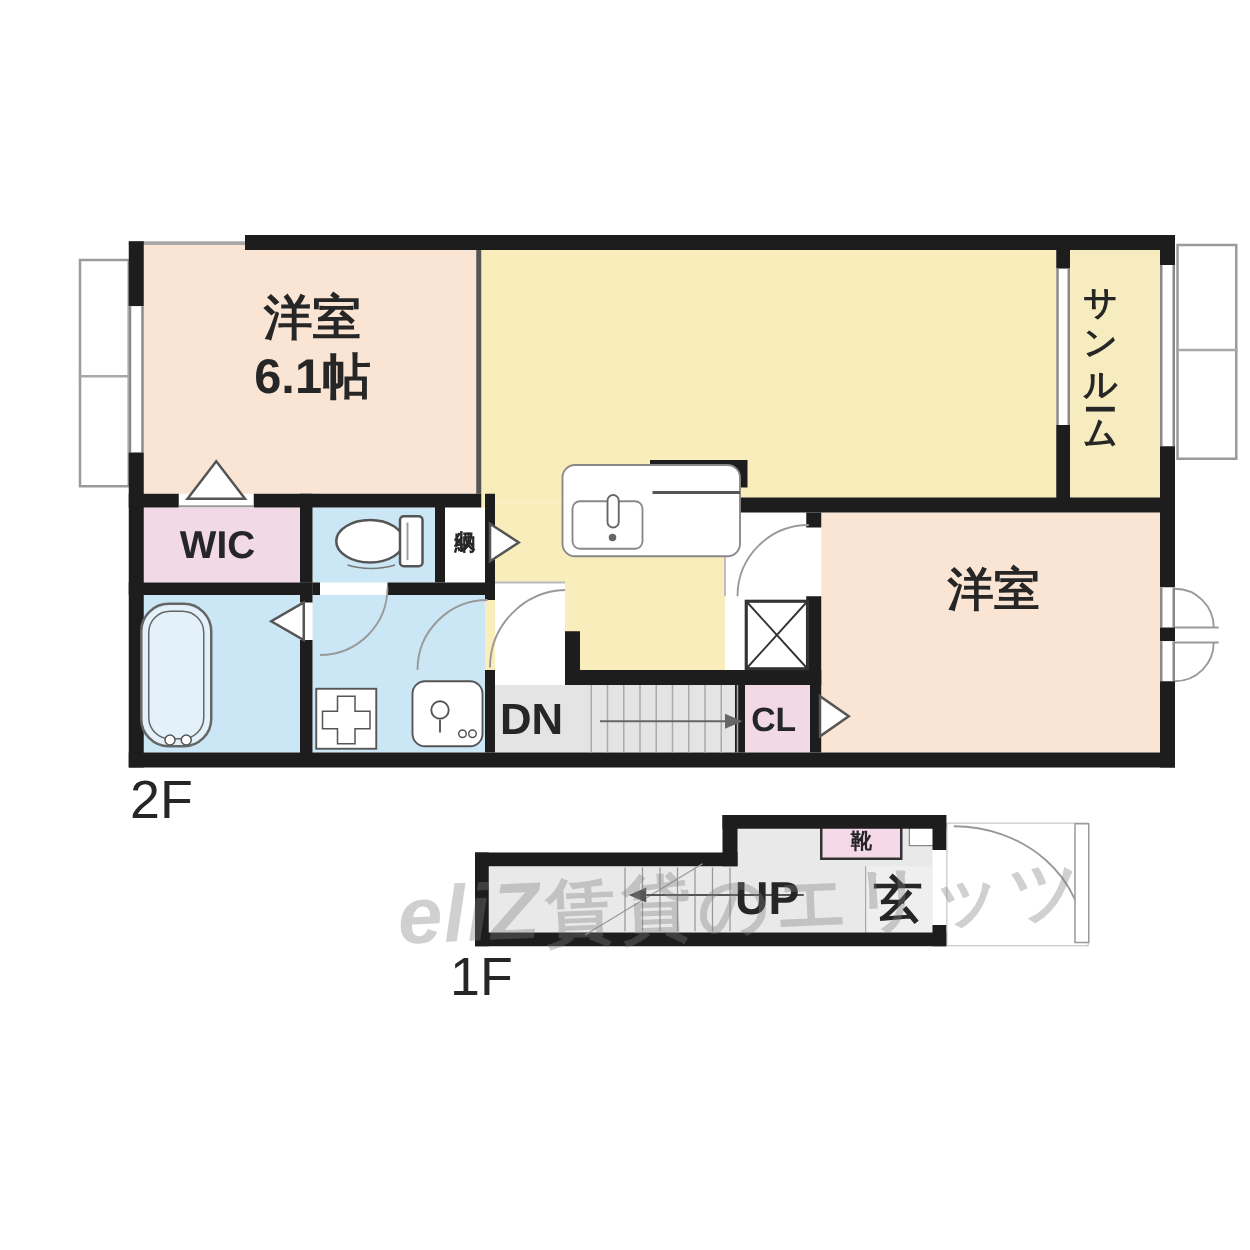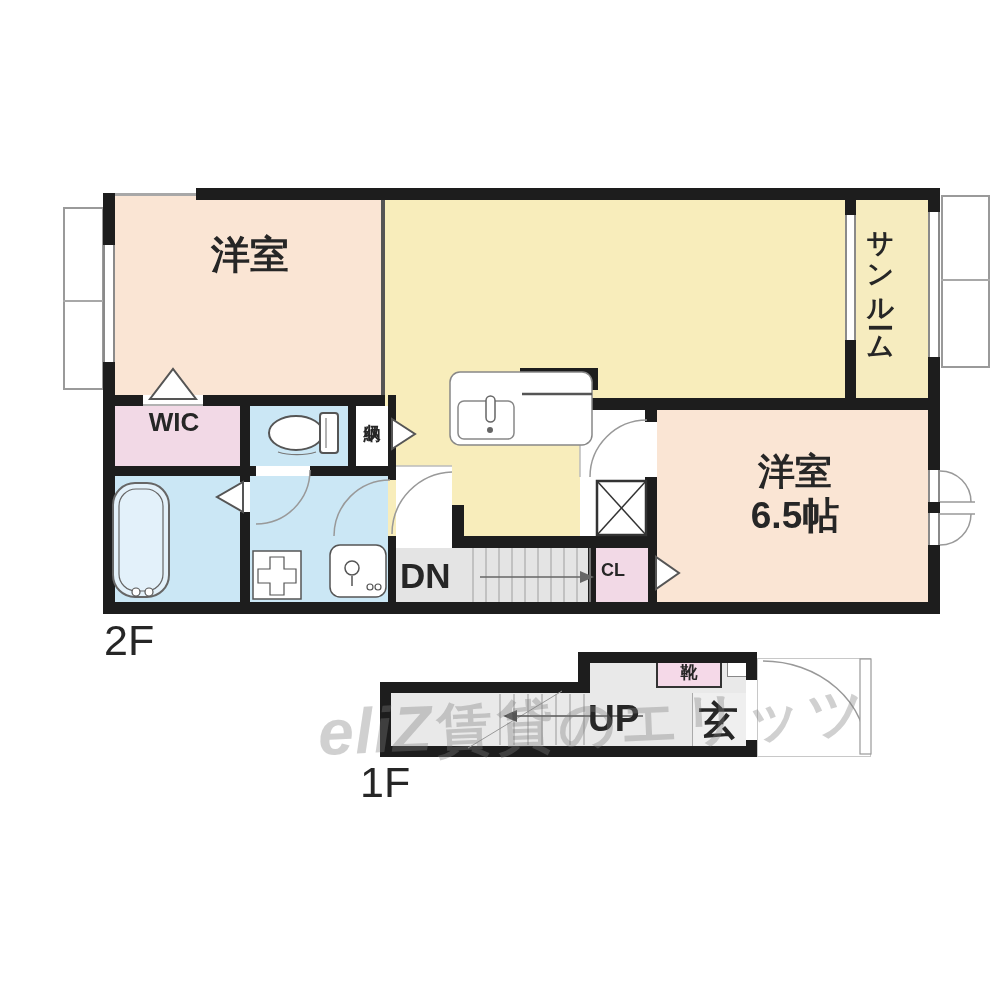--- a/index.html
+++ b/index.html
@@ -209,30 +209,30 @@
     </g>
 
     <g>
       <path d="M763,661 A104,92 0 0 1 867,753" fill="none" stroke="#999" stroke-width="1.5"></path>
       <rect x="860" y="659" width="11" height="95" fill="#fff" stroke="#999" stroke-width="1.2"></rect>
     </g>
   </svg>
 
   <div class="lbl ctr" style="left:150px;top:232px;width:200px;font-size:39px;">
     <div>洋室</div>
+    <div>6.1帖</div>
   </div>
   <div class="lbl vtext" style="left:864px;top:212px;height:185px;font-size:27px;letter-spacing:3px;">サンルーム</div>
-  <div class="lbl ctr" style="left:118px;top:407px;width:112px;font-size:26px;">WIC</div>
+  <div class="lbl ctr" style="left:118px;top:417px;width:112px;font-size:31px;">WIC</div>
   <div class="lbl vtext" style="left:361px;top:410px;height:56px;font-size:17px;letter-spacing:1px;">収納</div>
   <div class="lbl ctr" style="left:695px;top:450px;width:200px;font-size:37px;">
     <div>洋室</div>
-    <div>6.5帖</div>
   </div>
   <div class="lbl" style="left:400px;top:555px;font-size:35px;">DN</div>
-  <div class="lbl" style="left:601px;top:560px;font-size:18px;">CL</div>
+  <div class="lbl" style="left:601px;top:560px;font-size:27px;">CL</div>
   <div class="lbl" style="left:104px;top:615px;font-size:43px;font-weight:500;">2F</div>
   <div class="lbl" style="left:588px;top:697px;font-size:37px;">UP</div>
   <div class="lbl" style="left:699px;top:698px;font-size:39px;">玄</div>
   <div class="lbl" style="left:360px;top:757px;font-size:43px;font-weight:500;">1F</div>
 
   <div class="watermark">
     <span class="logo">eliZ</span><span>賃貸のエリッツ</span>
   </div>
 
 </div>

